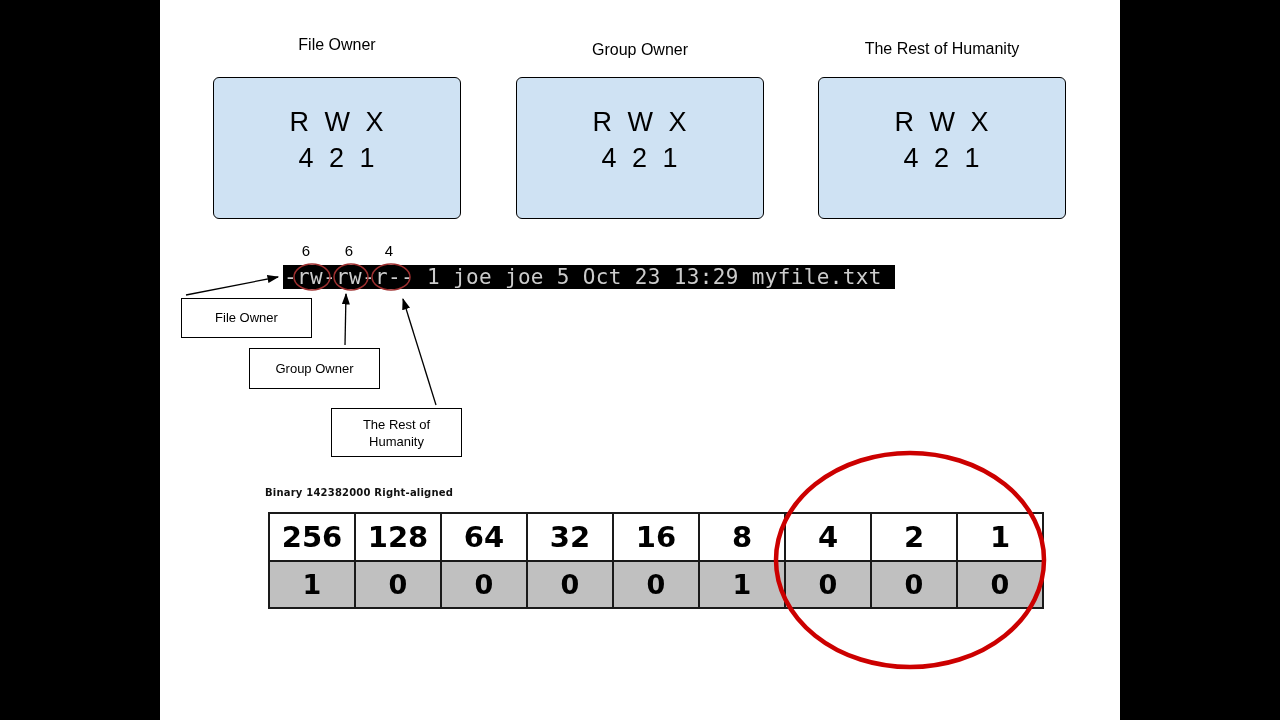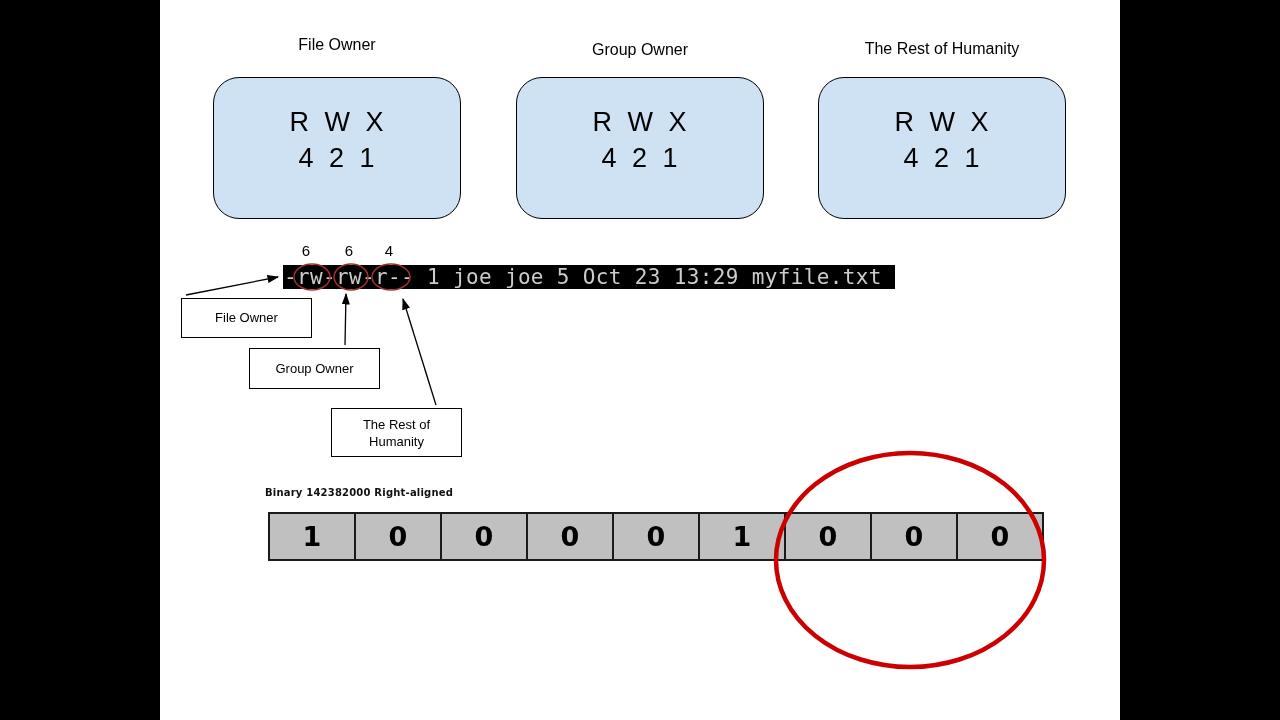--- a/index.html
+++ b/index.html
@@ -11,21 +11,21 @@
   .letterbox { position: absolute; top: 0; bottom: 0; background: #000; }
   .letterbox.left  { left: 0; width: 160px; }
   .letterbox.right { left: 1120px; width: 160px; }
 
   .group-heading {
     position: absolute; width: 248px; text-align: center;
     font-size: 16px; color: #000;
   }
   .perm-box {
     position: absolute; width: 248px; height: 142px;
-    background: #cfe2f3; border: 1px solid #000; border-radius: 26px;
+    background: #cfe2f3; border: 1px solid #000; border-radius: 6px;
     box-sizing: border-box; text-align: center; padding-top: 26px;
     font-size: 27px; color: #000; line-height: 36px;
     word-spacing: 6px; letter-spacing: 1px;
   }
   .octal {
     position: absolute; font-size: 15px; color: #000;
     transform: translateX(-50%);
   }
   .terminal {
     position: absolute; left: 283px; top: 265px; width: 612px; height: 24px;
@@ -97,20 +97,31 @@
   </div>
 
   <div class="callout c1">File Owner</div>
   <div class="callout c2">Group Owner</div>
   <div class="callout c3">The Rest of Humanity</div>
 
   <div class="table-title">Binary 142382000 Right-aligned</div>
 
   <table class="binary">
     <tbody>
+        <tr class="place-row">
+      <td>256</td>
+      <td>128</td>
+      <td>64</td>
+      <td>32</td>
+      <td>16</td>
+      <td>8</td>
+      <td>4</td>
+      <td>2</td>
+      <td>1</td>
+    </tr>
     <tr class="bit-row">
       <td>1</td>
       <td>0</td>
       <td>0</td>
       <td>0</td>
       <td>0</td>
       <td>1</td>
       <td>0</td>
       <td>0</td>
       <td>0</td>

